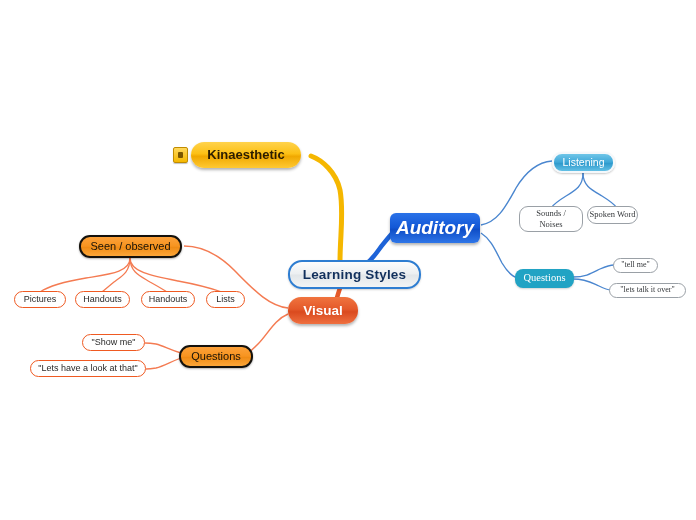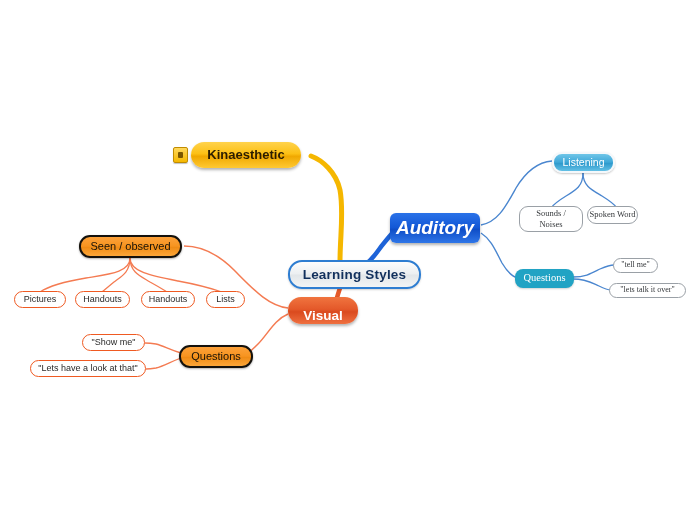--- a/index.html
+++ b/index.html
@@ -73,21 +73,20 @@
   }
 
   
   .n-vis {
     border-radius: 13px;
     background: linear-gradient(to bottom, #f0743f 0%, #e4592a 45%, #da4a1e 55%, #ef7040 100%);
     color: #ffffff;
     font-weight: bold;
     font-size: 13.5px;
     box-shadow: 0 2px 3px rgba(0,0,0,0.3);
-    align-items: flex-end;
   }
 
   
   .n-listen {
     border: 2px solid #f4f8fb;
     border-radius: 10px;
     background: linear-gradient(to bottom, #6fc5e8 0%, #3fa8d8 48%, #2e9acd 55%, #63c0e5 100%);
     color: #ffffff;
     font-size: 10.5px;
     box-shadow: 0 1px 2px rgba(0,0,0,0.22);

